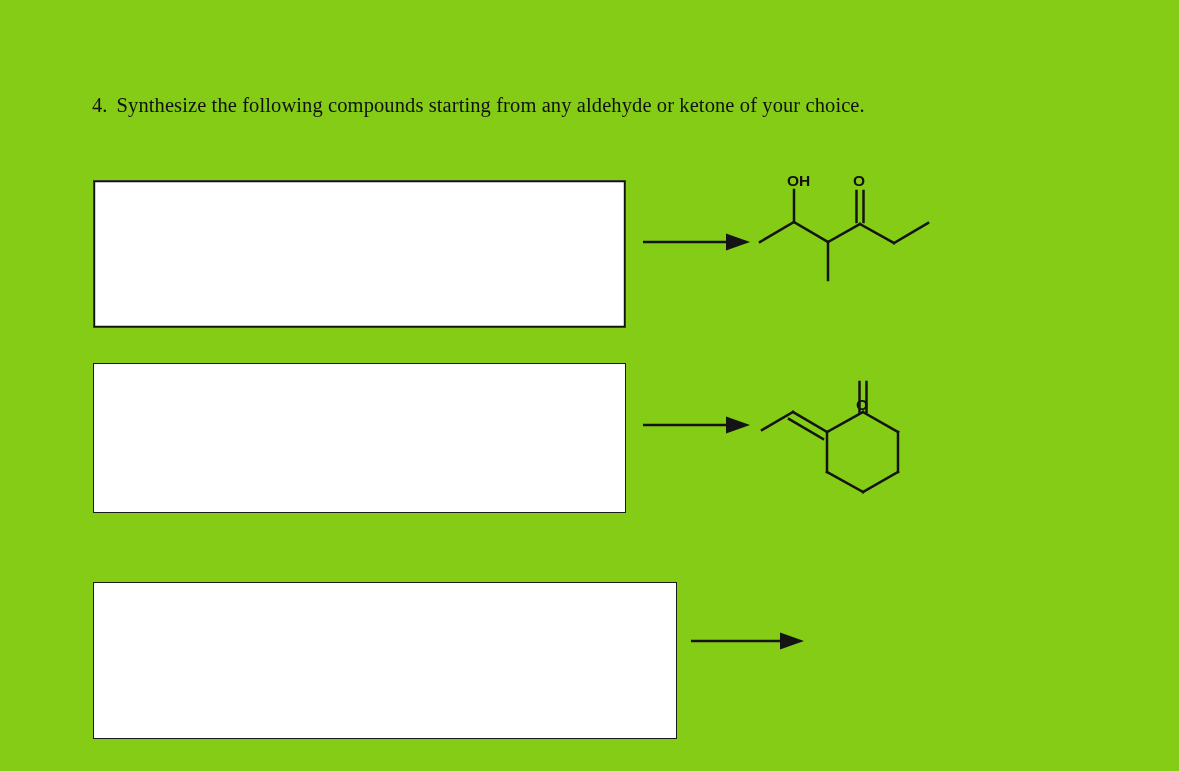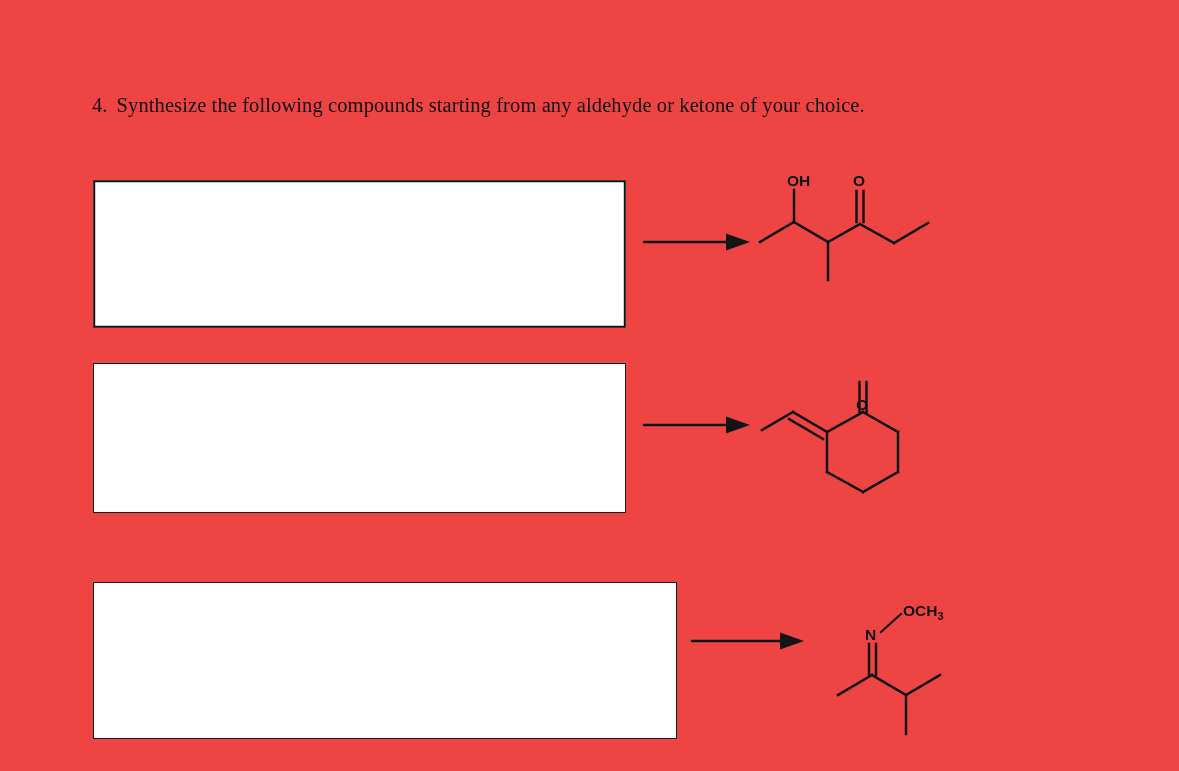--- a/index.html
+++ b/index.html
@@ -13,21 +13,21 @@
     position: relative;
     overflow: hidden;
     font-family: "Liberation Serif", serif;
     color: #000000;
   }
   #page {
     position: absolute;
     left: 0; top: 0;
     width: 1179px;
     height: 771px;
-    background: #ef4444;
+    background: #84cc16;
   }
   .question-title {
     position: absolute;
     left: 92px;
     top: 92px;
     font-family: "Liberation Serif", serif;
     font-size: 20.5px;
     line-height: 26px;
     color: #111111;
     white-space: nowrap;
@@ -170,35 +170,14 @@
 
   <div class="answer-box style-thin" id="box-3"></div>
 
   <div class="rxn-arrow" id="arrow-3">
     <svg class="struct-svg" width="118" height="30" viewBox="0 0 118 30">
       <line x1="3" y1="14" x2="94" y2="14" stroke="#141414" stroke-width="2.4"></line>
       <polygon points="92,5.5 116,14 92,22.5" fill="#141414"></polygon>
     </svg>
   </div>
 
-  <div class="structure" id="struct-3">
-    <svg class="struct-svg" width="180" height="160" viewBox="0 0 180 160">
-
-      <text class="atom-label" x="88" y="26">OCH<tspan class="atom-label-sub" dy="4">3</tspan></text>
-
-      <text class="atom-label" x="50" y="50">N</text>
-
-      <line class="bond-thin" x1="66" y1="42" x2="86" y2="24"></line>
-
-      <line class="bond" x1="54" y1="85" x2="54" y2="54"></line>
-      <line class="bond" x1="61" y1="85" x2="61" y2="54"></line>
-
-      <line class="bond" x1="57" y1="85" x2="23" y2="105"></line>
-
-      <line class="bond" x1="57" y1="85" x2="91" y2="105"></line>
-
-      <line class="bond" x1="91" y1="105" x2="125" y2="85"></line>
-
-      <line class="bond" x1="91" y1="105" x2="91" y2="144"></line>
-    </svg>
-  </div>
 
 </div>
 
 </body></html>

